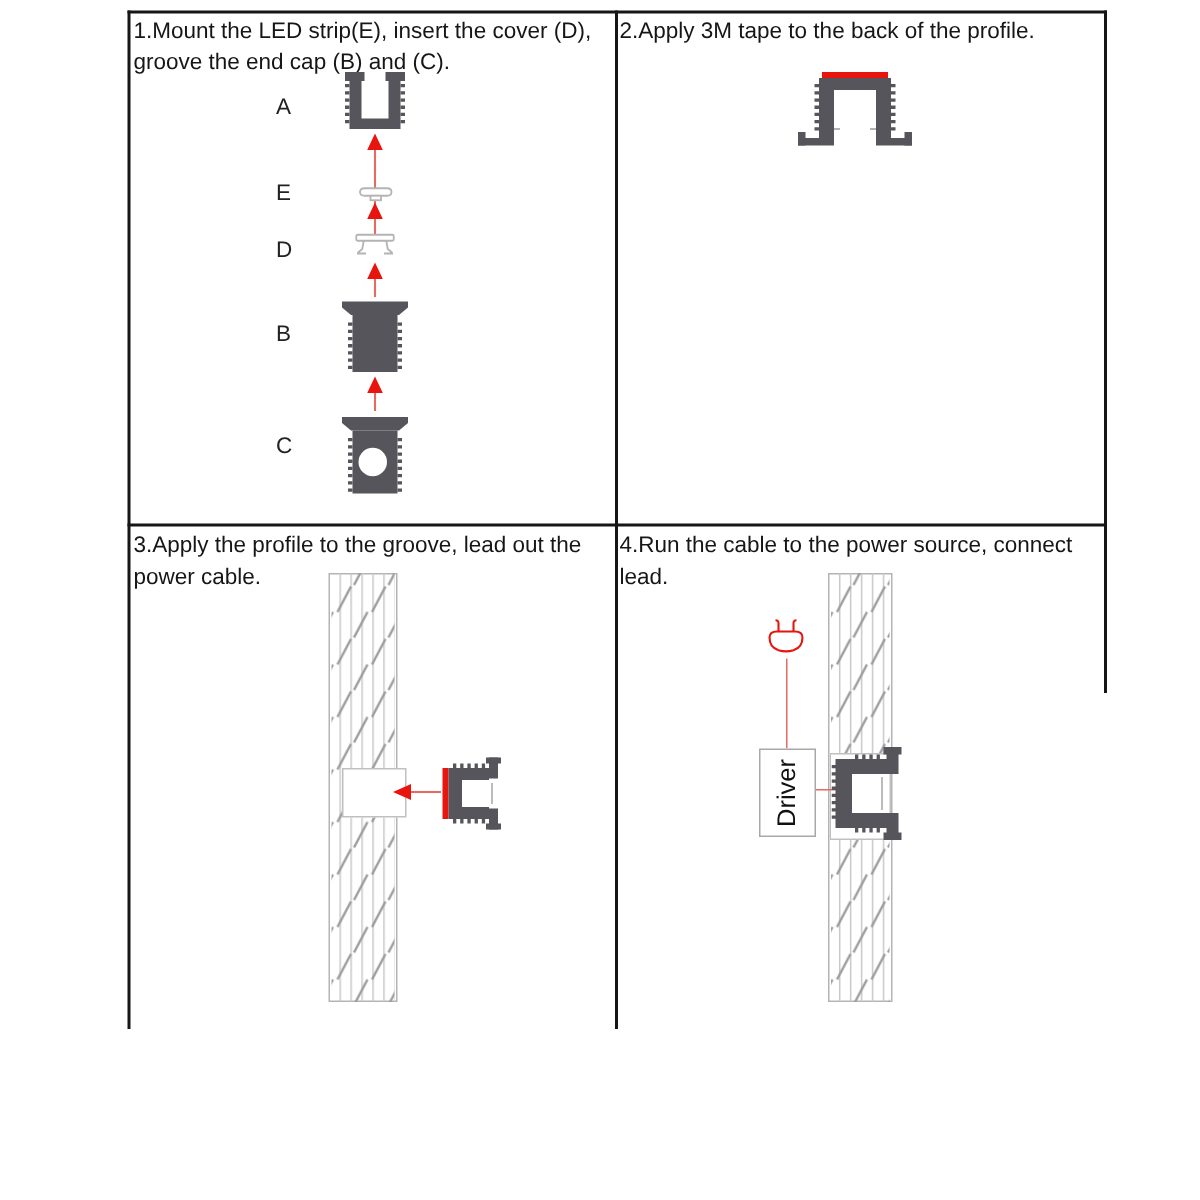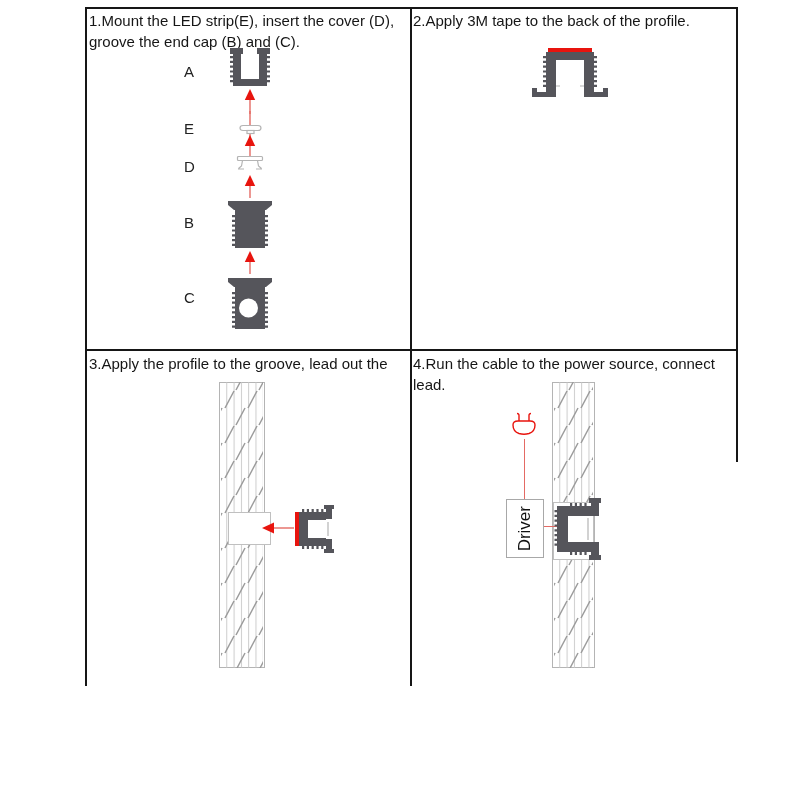--- a/index.html
+++ b/index.html
@@ -115,20 +115,21 @@
     <rect x="1" y="42" width="5" height="9" class="fg"></rect>
     <rect x="53" y="46" width="24" height="5" class="fg"></rect>
     <rect x="72" y="42" width="5" height="9" class="fg"></rect>
     <line x1="13.5" y1="10" x2="13.5" y2="42" class="serr"></line>
     <line x1="64.5" y1="10" x2="64.5" y2="42" class="serr"></line>
     <path d="M25,40 H29 M49,40 H53" class="soL"></path>
   </svg>
 
   <div class="step-text" style="left:89px;top:353px;width:318px;">
     <span>3.Apply the profile to the groove, lead out the</span>
+    <span>power cable.</span>
   </div>
 
   <svg class="abs" style="left:219px;top:382px;z-index:0;" width="46" height="286">
     <defs>
       <pattern id="vlA" width="7.3" height="10" patternUnits="userSpaceOnUse">
         <line x1="0.5" y1="0" x2="0.5" y2="10" stroke="var(--wall-line)" stroke-width="0.9"></line>
       </pattern>
       <pattern id="hxA" width="23" height="35" patternUnits="userSpaceOnUse">
         <line x1="6" y1="26" x2="15" y2="9" stroke="var(--hatch)" stroke-width="1.5"></line>
       </pattern>

